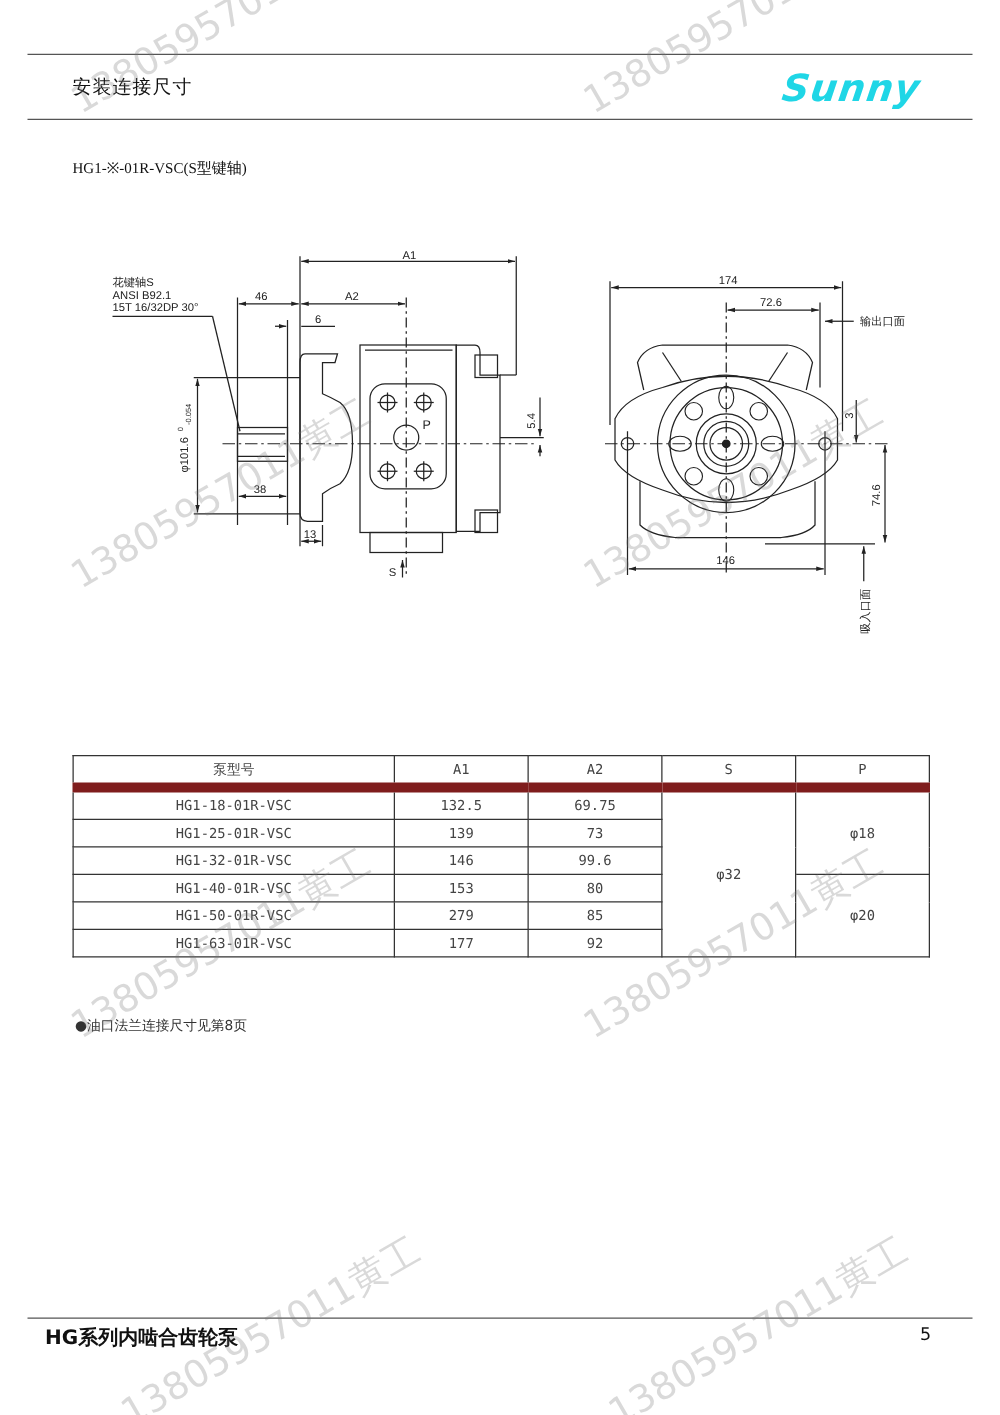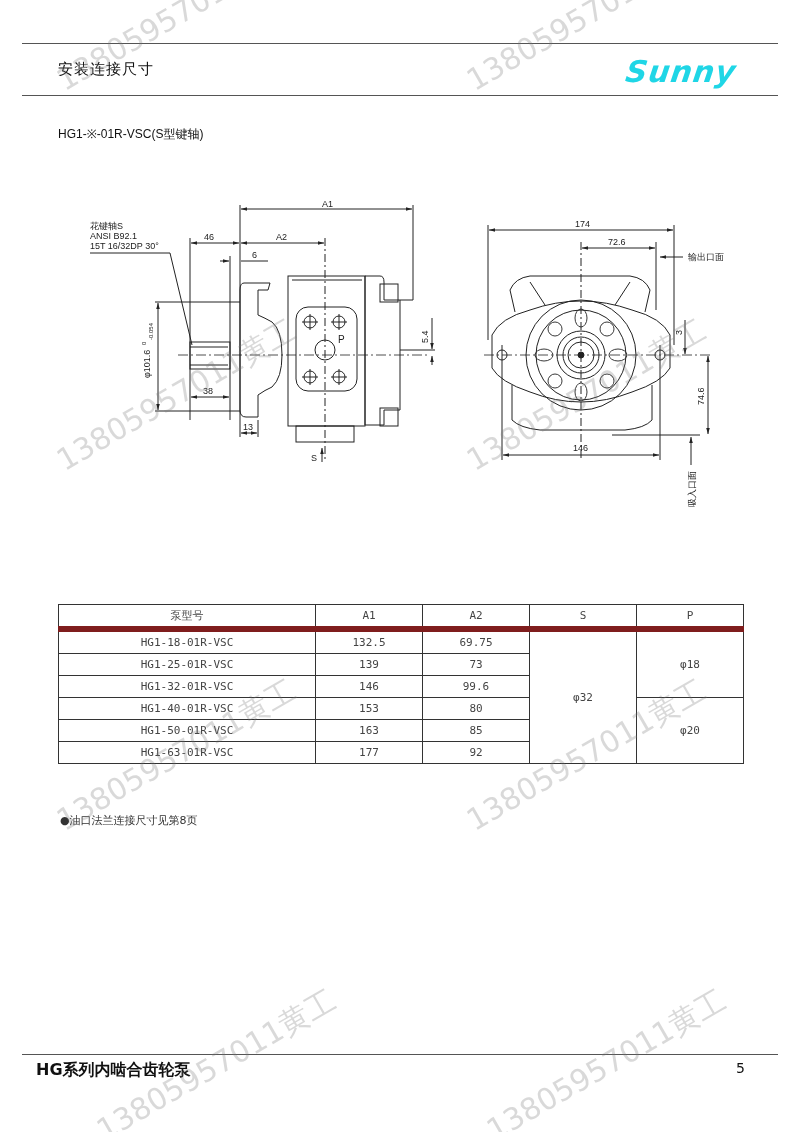--- a/index.html
+++ b/index.html
@@ -1,24 +1,24 @@
 <!DOCTYPE html>
 <html><head>
 <meta charset="utf-8">
 <style>
   html,body{margin:0;padding:0;background:#fff;}
   body{width:800px;height:1132px;position:relative;overflow:hidden;font-family:"DejaVu Sans",sans-serif;color:#111;}
   .hr{position:absolute;left:22px;width:756px;height:1px;background:#555;}
   .section-title{position:absolute;left:58px;top:60px;font-size:15px;letter-spacing:1px;}
   .logo{position:absolute;left:626px;top:54px;font-family:"DejaVu Sans",sans-serif;font-style:italic;font-weight:bold;font-size:30px;color:#1fd6e6;letter-spacing:1px;transform:skewX(-8deg);}
-  .subtitle{position:absolute;left:58px;top:125px;font-family:Liberation Sans, sans-serif;font-size:12px;}
+  .subtitle{position:absolute;left:58px;top:125px;font-family:Liberation Serif, serif;font-size:12px;}
   .drawing{position:absolute;left:0;top:0;}
   .spec-table{position:absolute;left:58px;top:604px;border-collapse:collapse;font-family:"DejaVu Sans Mono",monospace;font-size:11px;color:#444;}
   .spec-table th,.spec-table td{border:1px solid #333;height:21px;padding:0;text-align:center;font-weight:normal;}
-  .spec-table th{border-bottom:6px solid #7f1d1d;}
+  .spec-table th{border-bottom:8px solid #7f1d1d;}
   .note{position:absolute;left:60px;top:786px;font-size:11px;color:#333;margin-top:27px;}
   .footer-title{position:absolute;left:36px;top:1060px;font-size:16px;font-weight:bold;}
   .page-num{position:absolute;left:736px;top:1060px;font-size:14px;}
   .wm{position:absolute;font-size:30px;color:rgba(120,120,120,0.28);transform:rotate(-30deg);transform-origin:left bottom;white-space:nowrap;pointer-events:none;font-family:"DejaVu Sans",sans-serif;}
 </style>
 </head>
 <body>
 
 <div class="hr" style="top:43px;"></div>
 <div class="section-title">安装连接尺寸</div>
@@ -207,21 +207,21 @@
       <td>99.6</td>
     </tr>
     <tr>
       <td>HG1-40-01R-VSC</td>
       <td>153</td>
       <td>80</td>
       <td rowspan="3">φ20</td>
     </tr>
     <tr>
       <td>HG1-50-01R-VSC</td>
-      <td>163</td>
+      <td>279</td>
       <td>85</td>
     </tr>
     <tr>
       <td>HG1-63-01R-VSC</td>
       <td>177</td>
       <td>92</td>
     </tr>
   </tbody>
 </table>
 

